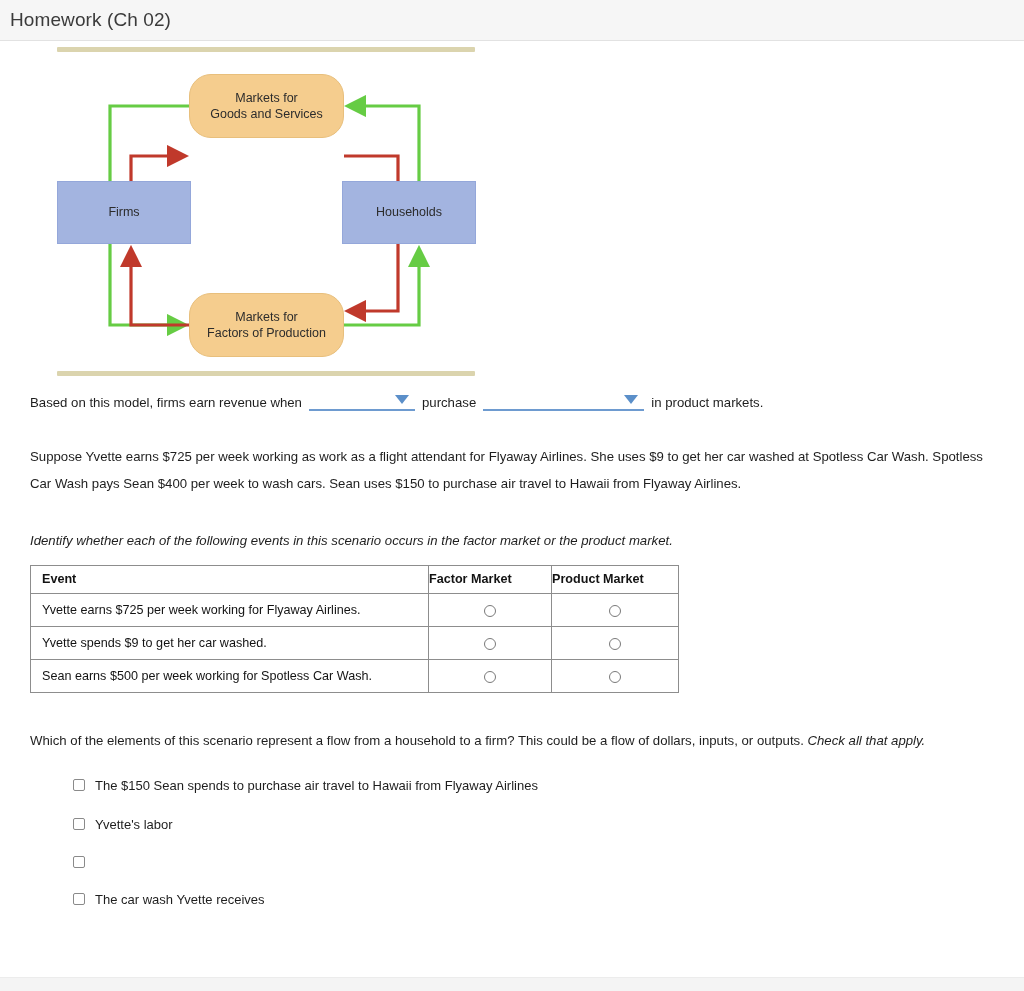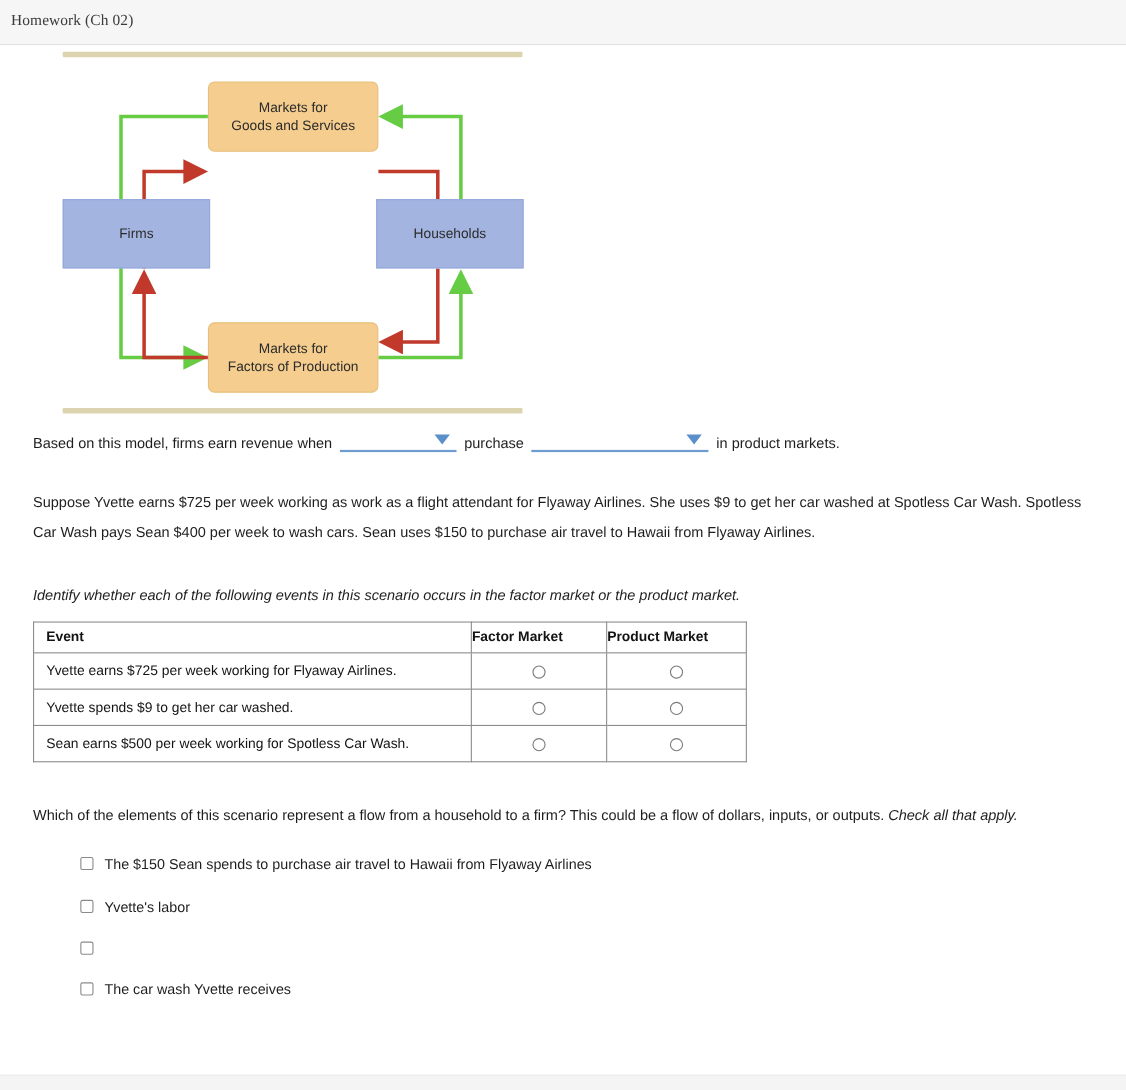--- a/index.html
+++ b/index.html
@@ -18,24 +18,23 @@
   
   .topbar {
     height: 41px;
     background: #f6f6f6;
     border-bottom: 1px solid #e2e2e2;
     display: flex;
     align-items: center;
     padding-left: 10px;
   }
   .topbar-title {
-    font-size: 14px;
+    font-size: 19px;
     color: #3b3b3b;
     letter-spacing: .1px;
-    font-family: Liberation Serif, serif;
   }
 
   
   .diagram {
     position: relative;
     width: 1024px;
     height: 348px;
   }
   .rule {
     position: absolute;
@@ -53,21 +52,21 @@
     display: flex;
     align-items: center;
     justify-content: center;
     text-align: center;
     line-height: 1.3;
     color: #2c2c2c;
     font-size: 12.5px;
   }
   .node.market {
     background: #f5cd8e;
-    border-radius: 6px;
+    border-radius: 22px;
     border: 1px solid #e8bf7c;
   }
   .node.sector {
     background: #a3b4e0;
     border: 1px solid #94a7da;
   }
   .node-goods   { left: 189px; top: 33px;  width: 155px; height: 64px; }
   .node-firms   { left: 57px;  top: 140px; width: 134px; height: 63px; }
   .node-house   { left: 342px; top: 140px; width: 134px; height: 63px; }
   .node-factors { left: 189px; top: 252px; width: 155px; height: 64px; }

